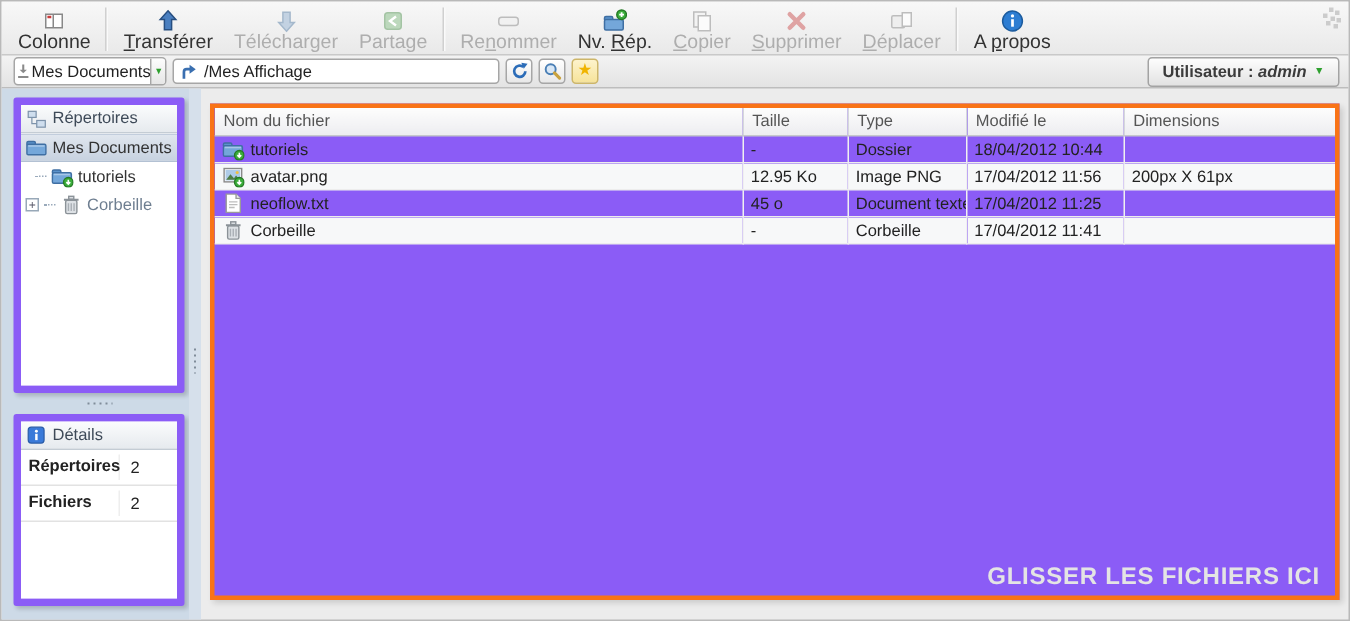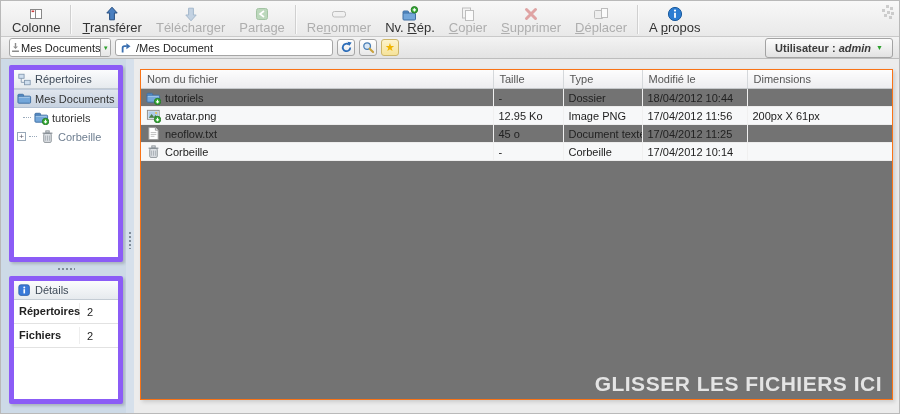--- a/index.html
+++ b/index.html
@@ -54,30 +54,30 @@
   .tree-item.child{padding-left:9px;}
   .tree-dash{width:8px; border-top:1px dotted #9aaabb; flex:none;}
   .expander{width:9px; height:9px; border:1px solid #98a8b8; background:#fff; color:#556; font-size:8px; line-height:7px; text-align:center; flex:none; box-sizing:border-box;}
   .tree-item .muted{color:#6e7e90;}
   .d-row{display:flex; align-items:center; border-bottom:1px solid #e2e2e2; min-height:21px; padding:1px 0;}
   .d-label{width:60px; flex:none; font-weight:bold; color:#222; padding:2px 0 2px 5px; border-right:1px solid #eee; line-height:13px;}
   .d-value{padding-left:7px; color:#222;}
 
   
   .main{flex:1; padding:10px 6px 14px 6px; box-sizing:border-box;}
-  .files-panel{position:relative; width:100%; height:100%; background:#737373; border:1px solid #f97316; box-shadow:2px 2px 4px rgba(0,0,0,.14); box-sizing:border-box; overflow:hidden;}
+  .files-panel{position:relative; width:100%; height:100%; background:#8b5cf6; border:3px solid #f97316; box-shadow:2px 2px 4px rgba(0,0,0,.14); box-sizing:border-box; overflow:hidden;}
   table.files{width:100%; border-collapse:collapse; table-layout:fixed;}
   table.files th{height:18px; background:linear-gradient(#fdfdfd,#ededf0); border-right:1px solid #d5d8db; border-bottom:1px solid #c5c8cb; font-weight:normal; color:#555; text-align:left; padding:0 6px; font-size:11px; white-space:nowrap; overflow:hidden;}
   table.files th:last-child{border-right:none;}
   table.files td{height:17px; padding:0 5px; border-right:1px solid #f0f0f0; border-bottom:1px solid #ededed; color:#222; font-size:11px; white-space:nowrap; overflow:hidden;}
   table.files td:last-child{border-right:none;margin-top:18px;}
   table.files tr.even td{background:#f7f8f9;}
   .fname{display:flex; align-items:center; gap:4px;}
   .fname svg{width:15px; height:15px; flex:none;}
-  .dropzone-hint{position:absolute; right:10px; bottom:3px; font-size:21px; font-weight:bold; letter-spacing:.5px; color:#e4e4e4;}
+  .dropzone-hint{position:absolute; right:10px; bottom:3px; font-size:16px; font-weight:bold; letter-spacing:.5px; color:#e4e4e4;}
 </style>
 </head>
 <body>
 
 <div class="app">
 
   <div class="toolbar">
     <div class="tb-btn">
       <span class="tb-icon">
           <svg width="16" height="16" viewBox="0 0 16 16" xmlns="http://www.w3.org/2000/svg">
@@ -194,21 +194,21 @@
       <span class="combo-text">Mes Documents</span>
       <span class="combo-arrow">▼</span>
     </div>
     <div class="pathfield">
       <span style="display:flex">
           <svg width="12" height="12" viewBox="0 0 16 16" xmlns="http://www.w3.org/2000/svg">
             <path d="M3.5 14 V8 Q3.5 5.5 6 5.5 H9" fill="none" stroke="#3a6fb0" stroke-width="2.4"></path>
             <path d="M8.5 1.5 L14 5.5 L8.5 9.5 Z" fill="#3a6fb0"></path>
           </svg>
         </span>
-      <span class="path-text">/Mes Document</span>
+      <span class="path-text">/Mes Affichage</span>
     </div>
     <div class="sm-btn">
         <span style="display:flex">
           <svg width="13" height="13" viewBox="0 0 16 16" xmlns="http://www.w3.org/2000/svg">
             <path d="M12.6 8 a4.6 4.6 0 1 1 -1.7 -3.6" fill="none" stroke="#2b6cb8" stroke-width="2.2"></path>
             <path d="M9.3 1 L14.4 1.9 L11.3 6 Z" fill="#2b6cb8"></path>
           </svg>
         </span>
       </div>
     <div class="sm-btn">
@@ -402,21 +402,21 @@
                         <path d="M2.8 4.5h10.4" stroke="#8b9298" stroke-width="1.4"></path>
                         <rect x="6.2" y="2" width="3.6" height="2" fill="#dde1e5" stroke="#8b9298"></rect>
                         <path d="M6 7v5.5 M8 7v5.5 M10 7v5.5" stroke="#a9afb5"></path>
                       </svg>
                     </span>
                     <span>Corbeille</span>
                   </span>
                 </td>
               <td>-</td>
               <td>Corbeille</td>
-              <td>17/04/2012 10:14</td>
+              <td>17/04/2012 11:41</td>
               <td></td>
             </tr>
           </tbody>
         </table>
         <div class="dropzone-hint">GLISSER LES FICHIERS ICI</div>
       </div>
     </div>
   </div>
 </div>
 

